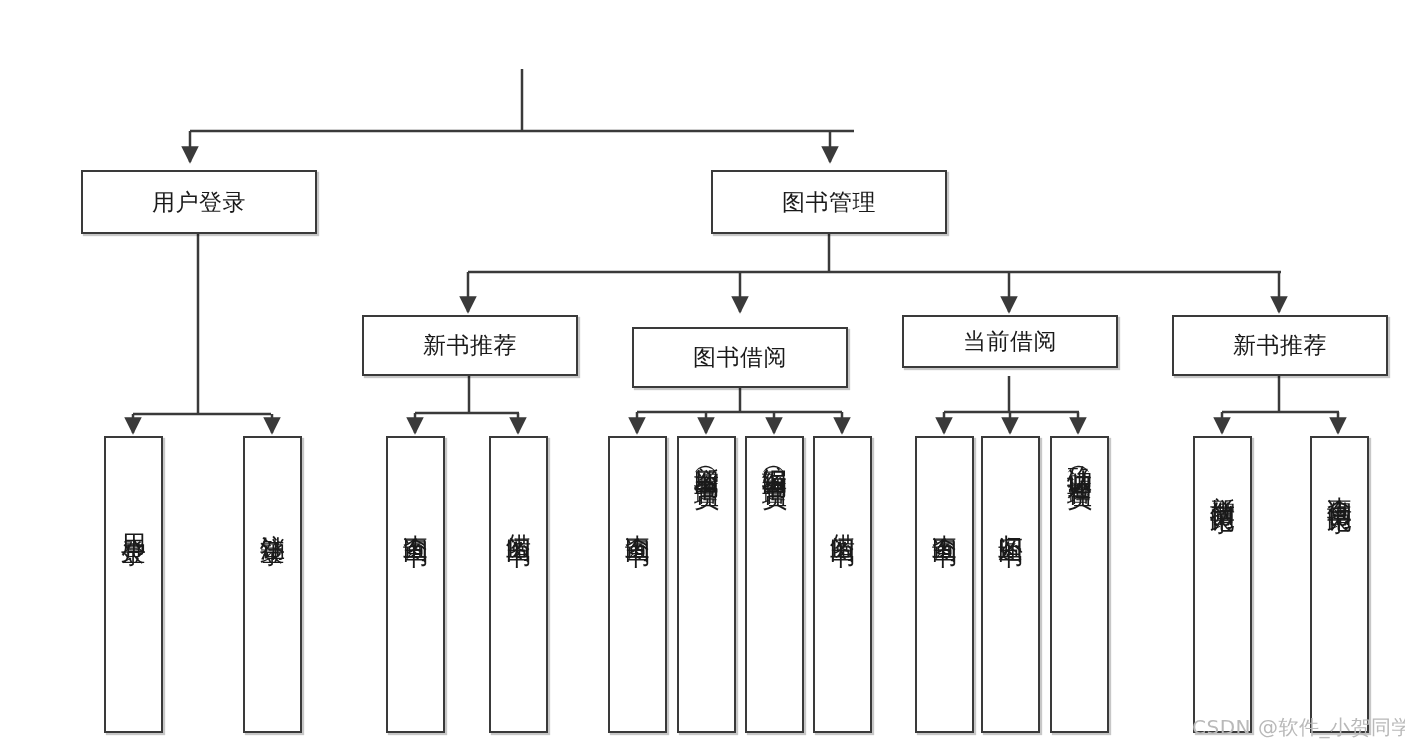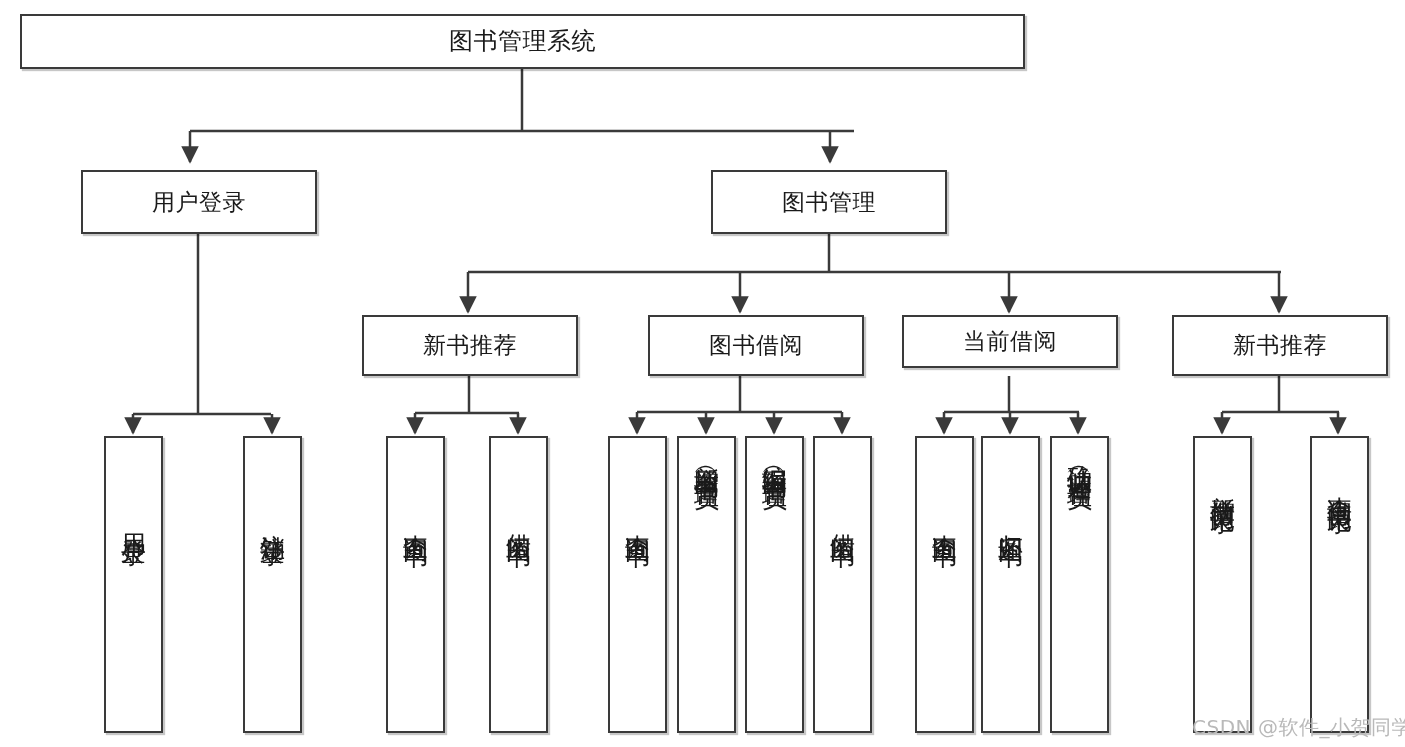--- a/index.html
+++ b/index.html
@@ -116,37 +116,34 @@
       <path d="M 1010,412 L 1010,433" marker-end="url(#arrow)"></path>
       <path d="M 1078,412 L 1078,433" marker-end="url(#arrow)"></path>
 
       <path d="M 1279,376 L 1279,412"></path>
       <path d="M 1222,412 L 1339,412"></path>
       <path d="M 1222,412 L 1222,433" marker-end="url(#arrow)"></path>
       <path d="M 1338,412 L 1338,433" marker-end="url(#arrow)"></path>
     </g>
   </svg>
 
-  <div class="node root horizontal" style="left:20px; top:14px; width:1005px; height:55px;">
-    <span class="label">图书管理系统</span>
-  </div>
 
   <div class="node horizontal" style="left:81px; top:170px; width:236px; height:64px;">
     <span class="label">用户登录</span>
   </div>
 
   <div class="node horizontal" style="left:362px; top:315px; width:216px; height:61px;">
     <span class="label">新书推荐</span>
   </div>
 
   <div class="node horizontal" style="left:711px; top:170px; width:236px; height:64px;">
     <span class="label">图书管理</span>
   </div>
 
-  <div class="node horizontal" style="left:632px; top:315px; width:216px; height:61px;margin-left:16px;">
+  <div class="node horizontal" style="left:632px; top:327px; width:216px; height:61px;">
     <span class="label">图书借阅</span>
   </div>
 
   <div class="node horizontal" style="left:902px; top:315px; width:216px; height:53px;">
     <span class="label">当前借阅</span>
   </div>
 
   <div class="node horizontal" style="left:1172px; top:315px; width:216px; height:61px;">
     <span class="label">新书推荐</span>
   </div>

